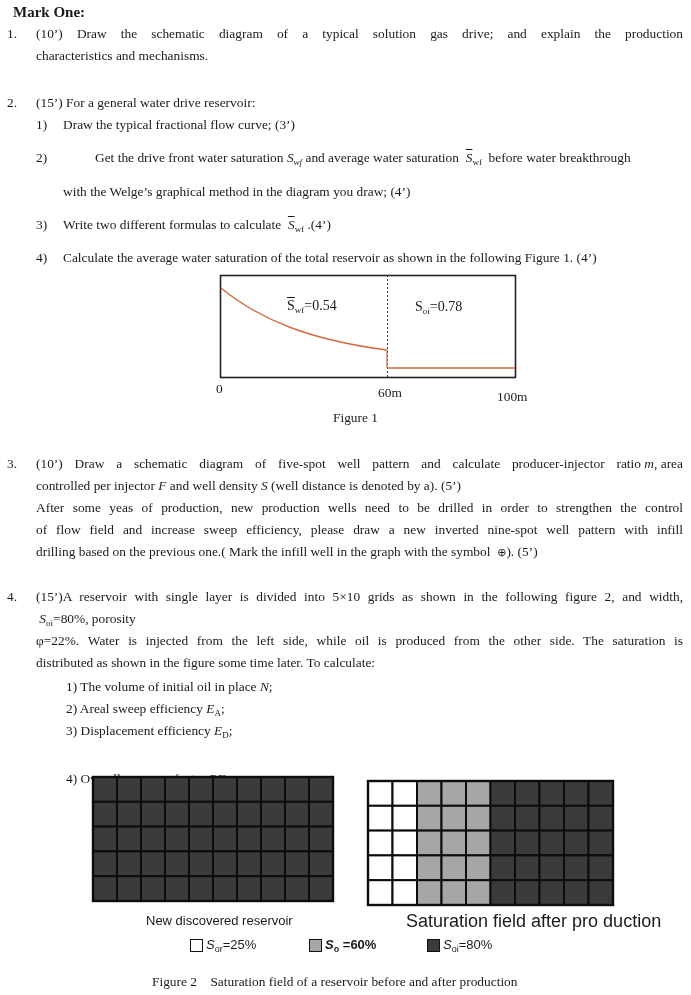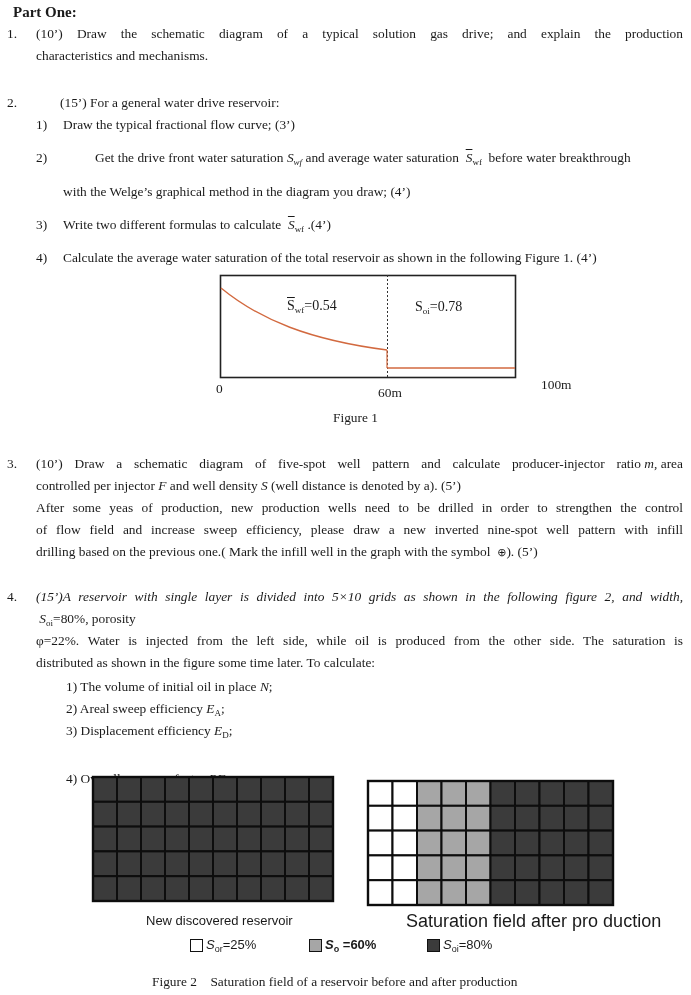--- a/index.html
+++ b/index.html
@@ -13,28 +13,28 @@
   i { font-style:italic; }
   sub { font-size:9px; vertical-align:-3px; line-height:0; }
   .ovl { text-decoration:overline; }
   .sans { font-family:"Liberation Sans", sans-serif; }
   svg { position:absolute; overflow:visible; }
   .legend-sw { display:inline-block; width:13px; height:13px; border:1.5px solid #111; vertical-align:-3px; margin-right:3px; box-sizing:border-box; }
 </style>
 </head>
 <body>
 
-<div class="line title" style="left:13px; top:3px;">Part One:</div>
+<div class="line title" style="left:13px; top:3px;">Mark One:</div>
 
 <div class="num" style="left:7px; top:25px;">1.</div>
 <div class="just" style="left:36px; top:25px; width:647px;">(10’) Draw the schematic diagram of a typical solution gas drive; and explain the production</div>
 <div class="line" style="left:36px; top:47px;">characteristics and mechanisms.</div>
 
 <div class="num" style="left:7px; top:94px;">2.</div>
-<div class="line" style="left:36px; top:94px;margin-left:24px;">(15’) For a general water drive reservoir:</div>
+<div class="line" style="left:36px; top:94px;">(15’) For a general water drive reservoir:</div>
 
 <div class="num" style="left:36px; top:116px;">1)</div>
 <div class="line" style="left:63px; top:116px;">Draw the typical fractional flow curve; (3’)</div>
 
 <div class="num" style="left:36px; top:149px;">2)</div>
 <div class="line" style="left:63px; top:149px;margin-left:32px;">
   <span>Get the drive front water saturation </span><i><span>S</span><sub>wf</sub></i><span> and average water saturation </span>&nbsp;<i><span class="ovl">S</span><sub style="font-style:normal">wf</sub></i>&nbsp;<span> before water breakthrough</span>
 </div>
 <div class="line" style="left:63px; top:183px;">with the Welge’s graphical method in the diagram you draw; (4’)</div>
 
@@ -51,40 +51,40 @@
     <rect x="220.5" y="275.5" width="295" height="102" fill="none" stroke="#222" stroke-width="1.6"></rect>
     <line x1="387.5" y1="275" x2="387.5" y2="378" stroke="#333" stroke-width="1" stroke-dasharray="2,2"></line>
     <path d="M221 288 C 260 320, 310 340, 387 350" fill="none" stroke="#d2693f" stroke-width="1.4"></path>
     <line x1="387" y1="350" x2="387" y2="368" stroke="#d2693f" stroke-width="1.2"></line>
     <line x1="387" y1="368" x2="515" y2="368" stroke="#d2693f" stroke-width="1.4"></line>
   </svg>
   <div class="line" style="left:287px; top:297px; font-size:14px;"><span class="ovl">S</span><sub>wf</sub><span>=0.54</span></div>
   <div class="line" style="left:415px; top:298px; font-size:14px;"><span>S</span><sub>oi</sub><span>=0.78</span></div>
   <div class="line" style="left:216px; top:380px;">0</div>
   <div class="line" style="left:378px; top:384px;text-align:center;">60m</div>
-  <div class="line" style="left:497px; top:376px;margin-left:44px;">100m</div>
+  <div class="line" style="left:497px; top:388px;">100m</div>
   <div class="line" style="left:333px; top:409px;">Figure 1</div>
 </div>
 
 <div class="num" style="left:7px; top:455px;">3.</div>
 <div class="line" style="left:36px; top:455px; width:647px; display:flex; justify-content:space-between;">
   <span style="flex:1; text-align:justify; text-align-last:justify;">(10’) Draw a schematic diagram of five-spot well pattern and calculate producer-injector ratio</span>
     <span>&nbsp;<i>m</i><span>, area</span></span>
 </div>
 <div class="line" style="left:36px; top:477px;">
   <span>controlled per injector </span><i>F</i><span> and well density </span><i>S</i><span> (well distance is denoted by a). (5’)</span>
 </div>
 <div class="just" style="left:36px; top:499px; width:647px;">After some yeas of production, new production wells need to be drilled in order to strengthen the control</div>
 <div class="just" style="left:36px; top:521px; width:647px;">of flow field and increase sweep efficiency, please draw a new inverted nine-spot well pattern with infill</div>
 <div class="line" style="left:36px; top:543px;">
   <span>drilling based on the previous one.( Mark the infill well in the graph with the symbol </span>&nbsp;<span style="font-size:11px;">⊕</span><span>). (5’)</span>
 </div>
 
 <div class="num" style="left:7px; top:588px;">4.</div>
-<div class="just" style="left:36px; top:588px; width:647px;font-style:italic;">(15’)A reservoir with single layer is divided into 5×10 grids as shown in the following figure 2, and width,</div>
+<div class="just" style="left:36px; top:588px; width:647px;">(15’)A reservoir with single layer is divided into 5×10 grids as shown in the following figure 2, and width,</div>
 <div class="line" style="left:36px; top:610px; width:647px; display:flex;">
     <span>&nbsp;<i><span>S</span><sub style="font-style:normal">oi</sub></i><span>=80%, porosity</span></span>
 </div>
 <div class="just" style="left:36px; top:632px; width:647px;">φ=22%. Water is injected from the left side, while oil is produced from the other side. The saturation is</div>
 <div class="line" style="left:36px; top:654px;">distributed as shown in the figure some time later. To calculate:</div>
 
 <div class="line" style="left:66px; top:678px;"><span>1) The volume of initial oil in place </span><i>N</i><span>;</span></div>
 <div class="line" style="left:66px; top:700px;"><span>2) Areal sweep efficiency </span><i>E</i><sub>A</sub><span>;</span></div>
 <div class="line" style="left:66px; top:722px;"><span>3) Displacement efficiency </span><i>E</i><sub>D</sub><span>;</span></div>
 <div class="line" style="left:66px; top:744px;margin-top:26px;"><span>4) Overall recovery factor </span><i>RF</i><span>.</span></div>

